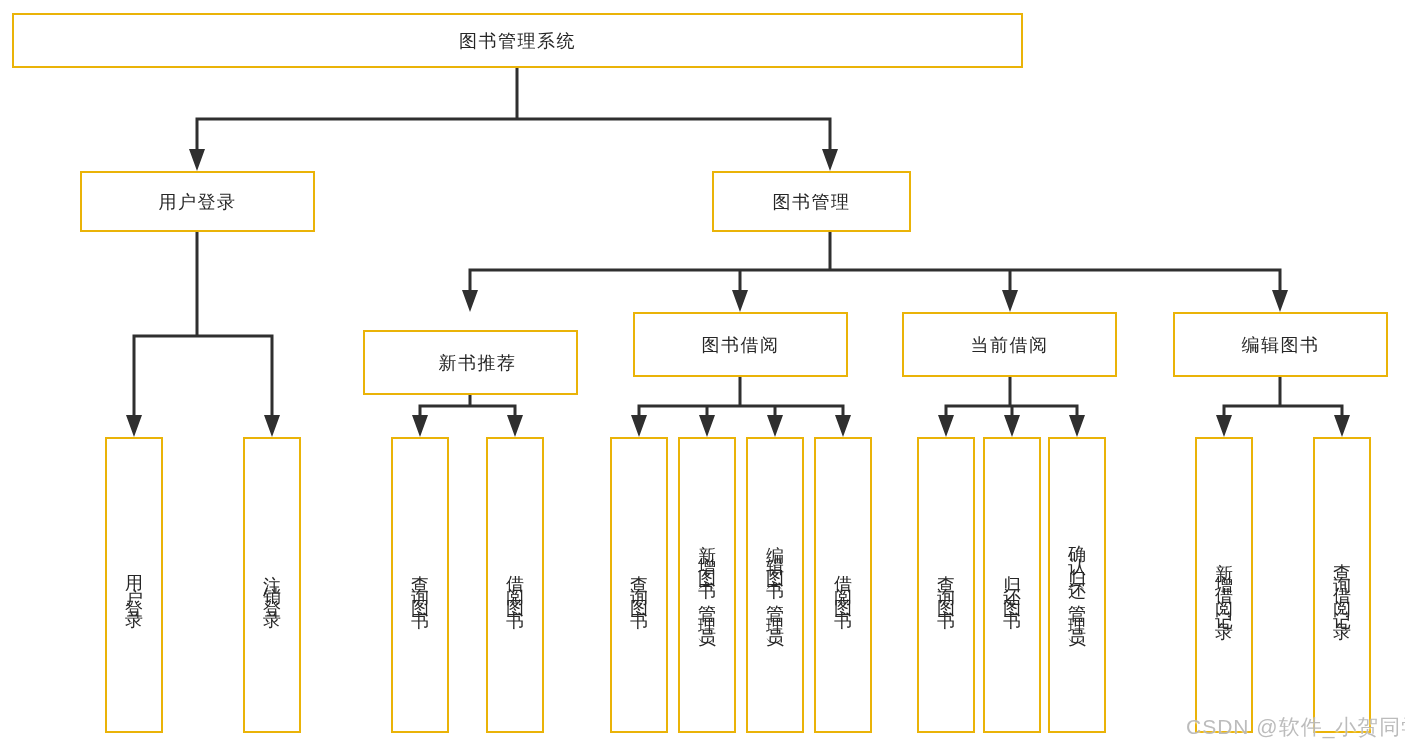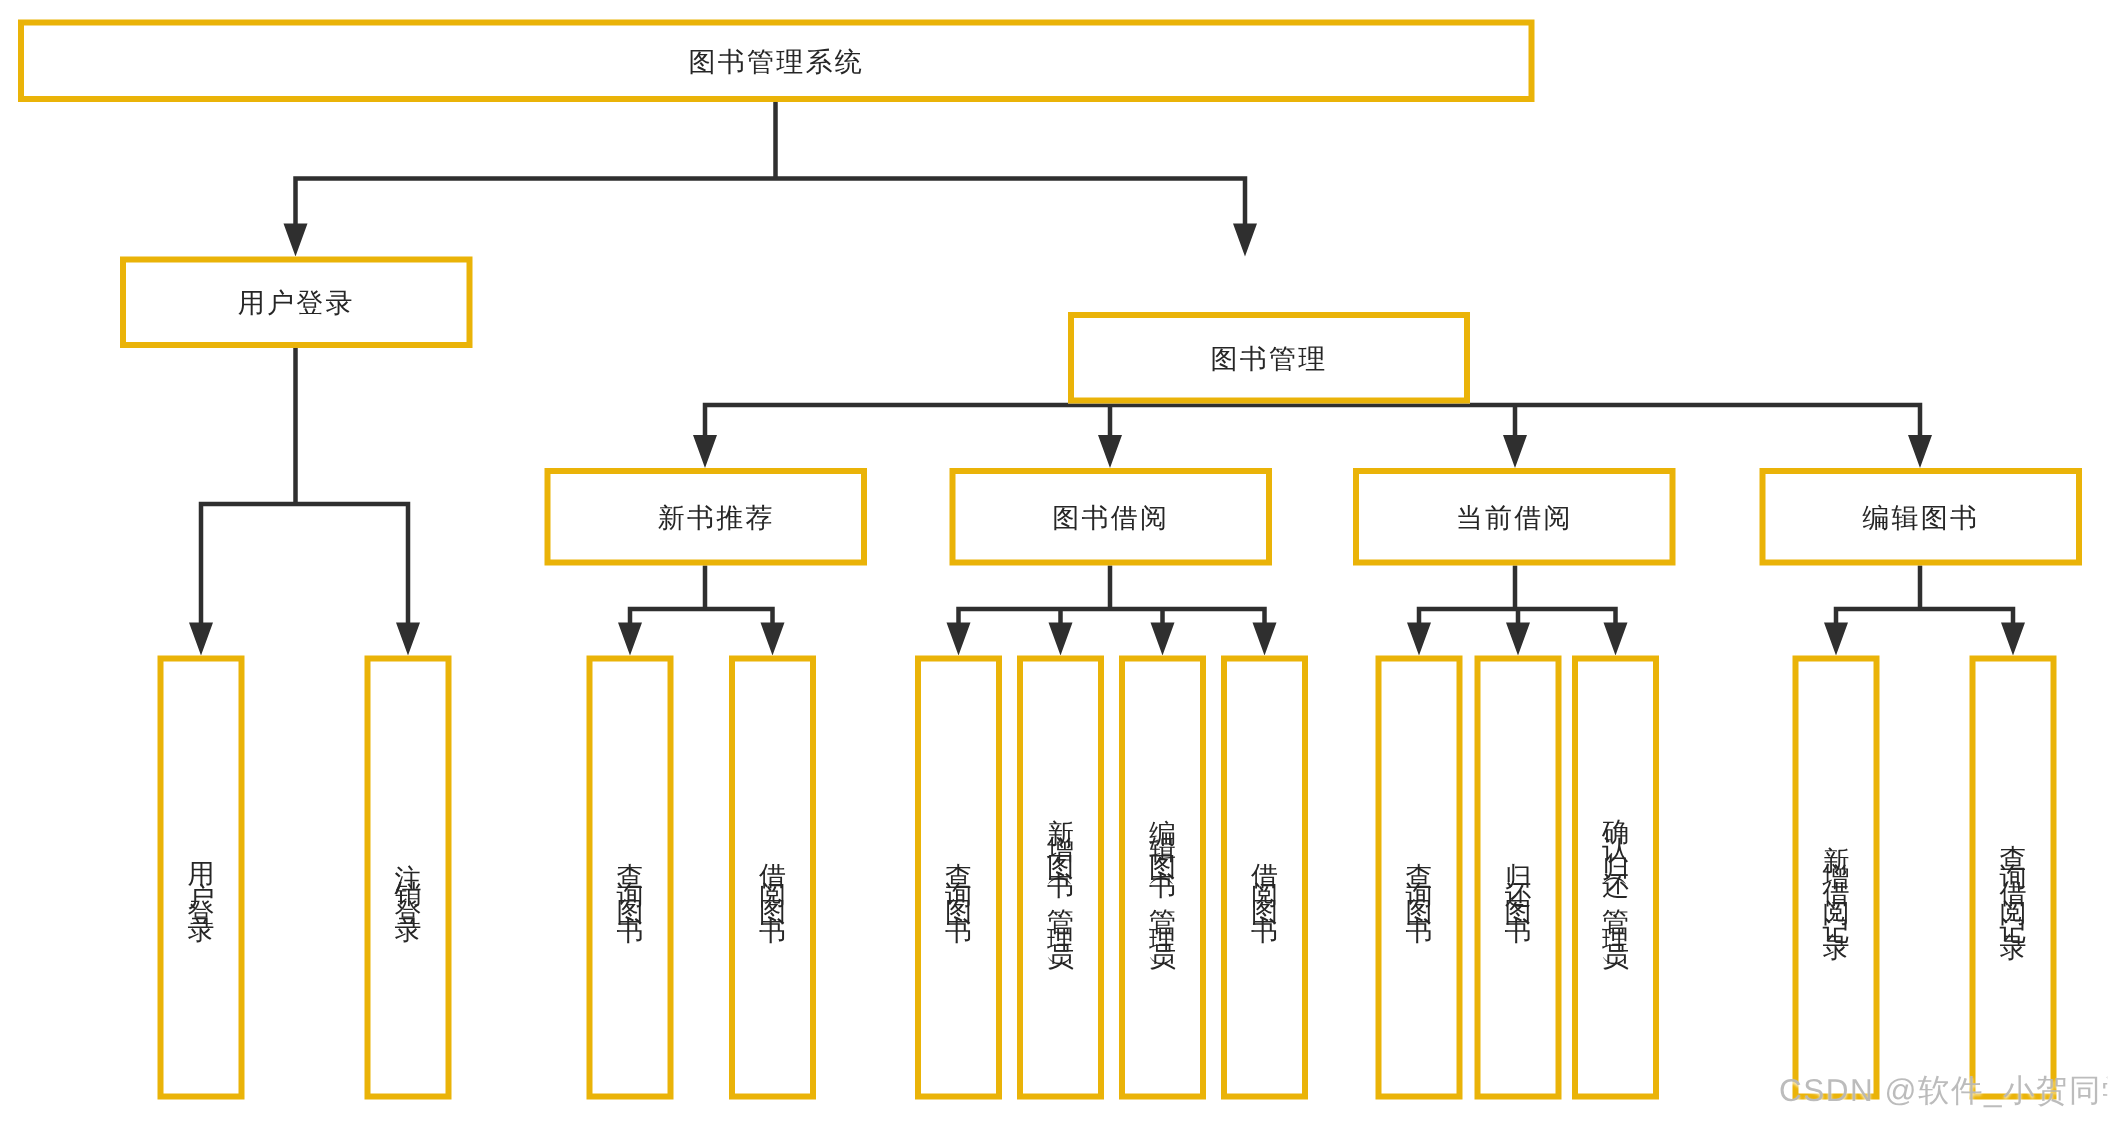--- a/index.html
+++ b/index.html
@@ -20,21 +20,21 @@
     stroke: #2f2f2f;
     stroke-width: 3;
     fill: none;
     stroke-linecap: square;
   }
   .arrowheads { fill: #2f2f2f; stroke: none; }
   .box {
     position: absolute;
     box-sizing: border-box;
     background: #ffffff;
-    border: 4px solid #eab308;
+    border: 2px solid #eab308;
     display: flex;
     align-items: center;
     justify-content: center;
     color: #262626;
     font-size: 18px;
     z-index: 2;
     text-align: center;
   }
   .hbox { letter-spacing: 1.5px; }
   .vbox {
@@ -42,23 +42,23 @@
     text-orientation: mixed;
     letter-spacing: 12px;
     top: 437px;
     width: 58px;
     height: 296px;
   }
   
   #b-root  { left: 12px;  top: 13px;  width: 1011px; height: 55px; }
   
   #b-login { left: 80px;  top: 171px; width: 235px; height: 61px; }
-  #b-mgmt  { left: 712px; top: 171px; width: 268px; height: 61px; margin-top: 37px; }
+  #b-mgmt  { left: 712px; top: 171px; width: 199px; height: 61px; }
   
-  #b-nr { left: 363px;  top: 312px; width: 215px; height: 65px; padding-left: 14px; }
+  #b-nr { left: 363px;  top: 330px; width: 215px; height: 65px; padding-left: 14px; }
   #b-bb { left: 633px;  top: 312px; width: 215px; height: 65px; font-family: Liberation Mono, monospace; }
   #b-cb { left: 902px;  top: 312px; width: 215px; height: 65px; }
   #b-br { left: 1173px; top: 312px; width: 215px; height: 65px; }
   
   #v-user-login { left: 105px; }
   #v-logout     { left: 243px; }
   #v-nr-query   { left: 391px; }
   #v-nr-borrow  { left: 486px; }
   #v-bb-query   { left: 610px; }
   #v-bb-add     { left: 678px; }

